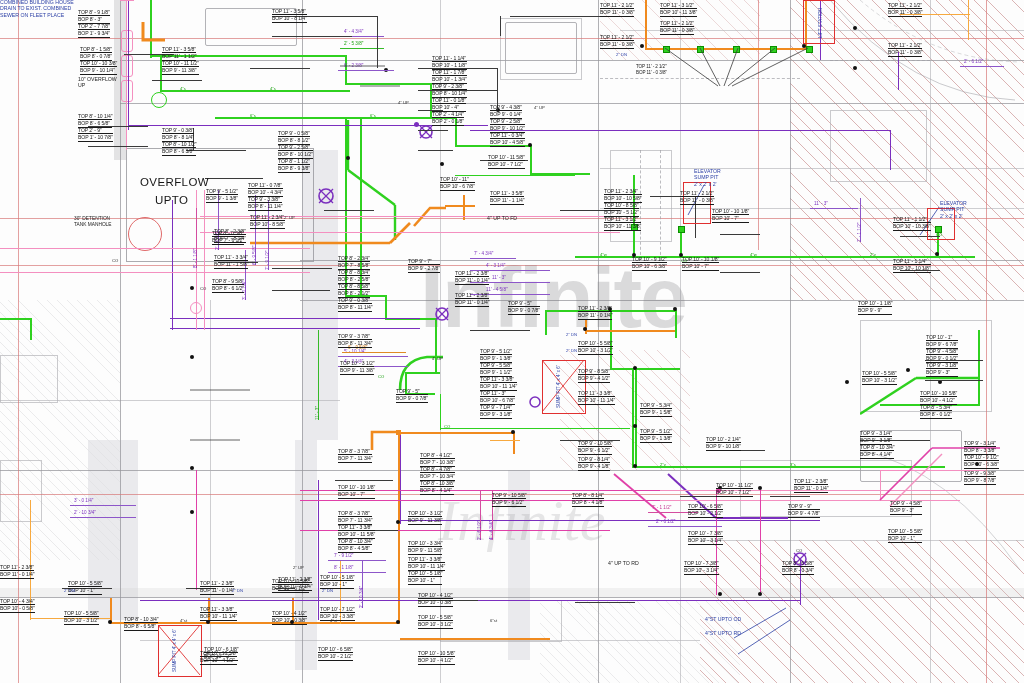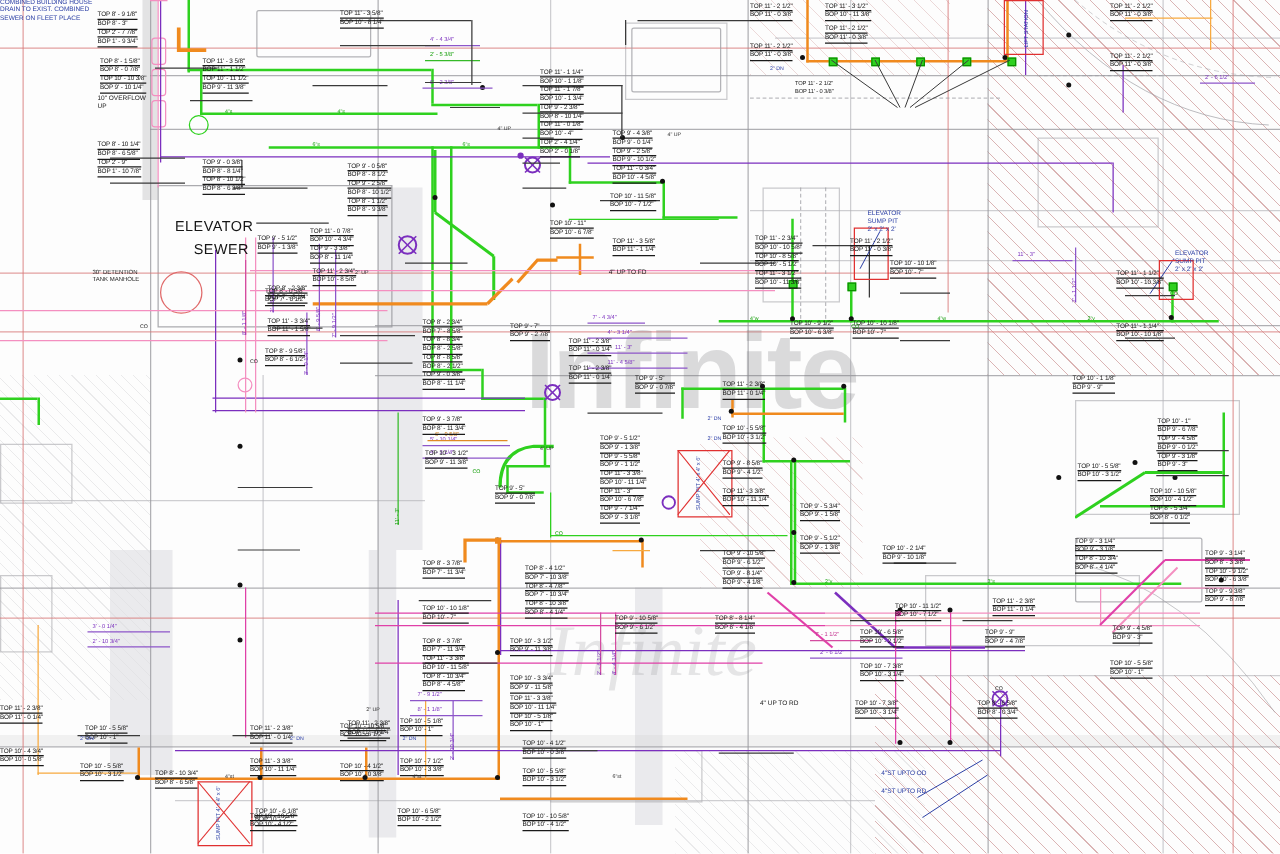--- a/index.html
+++ b/index.html
@@ -607,22 +607,22 @@
   <svg style="position:absolute;left:158px;top:625px;" width="42" height="50">
     <line x1="0" y1="0" x2="42" y2="50" stroke="#e03030" stroke-width="0.9"></line>
     <line x1="42" y1="0" x2="0" y2="50" stroke="#e03030" stroke-width="0.9"></line>
   </svg>
   <div class="redbox" style="left:542px;top:360px;width:42px;height:52px;"></div>
   <svg style="position:absolute;left:542px;top:360px;" width="42" height="52">
     <line x1="0" y1="0" x2="42" y2="52" stroke="#e03030" stroke-width="0.9"></line>
     <line x1="42" y1="0" x2="0" y2="52" stroke="#e03030" stroke-width="0.9"></line>
   </svg>
 
-  <div class="bigtitle" style="left:140px;top:176px;">ELEVATOR</div>
-  <div class="bigtitle" style="left:155px;top:194px;">SEWER</div>
+  <div class="bigtitle" style="left:140px;top:176px;">OVERFLOW</div>
+  <div class="bigtitle" style="left:155px;top:194px;">UPTO</div>
   <div class="smalltitle" style="left:74px;top:216px;">30" DETENTION
 TANK MANHOLE</div>
 
   <div class="note" style="left:0px;top:-1px;">COMBINED BUILDING HOUSE
 DRAIN TO EXIST. COMBINED
 SEWER ON FLEET PLACE</div>
   <div class="note dk" style="left:78px;top:76px;">10" OVERFLOW
 UP</div>
   <div class="note" style="left:694px;top:168px;">ELEVATOR
 SUMP PIT

